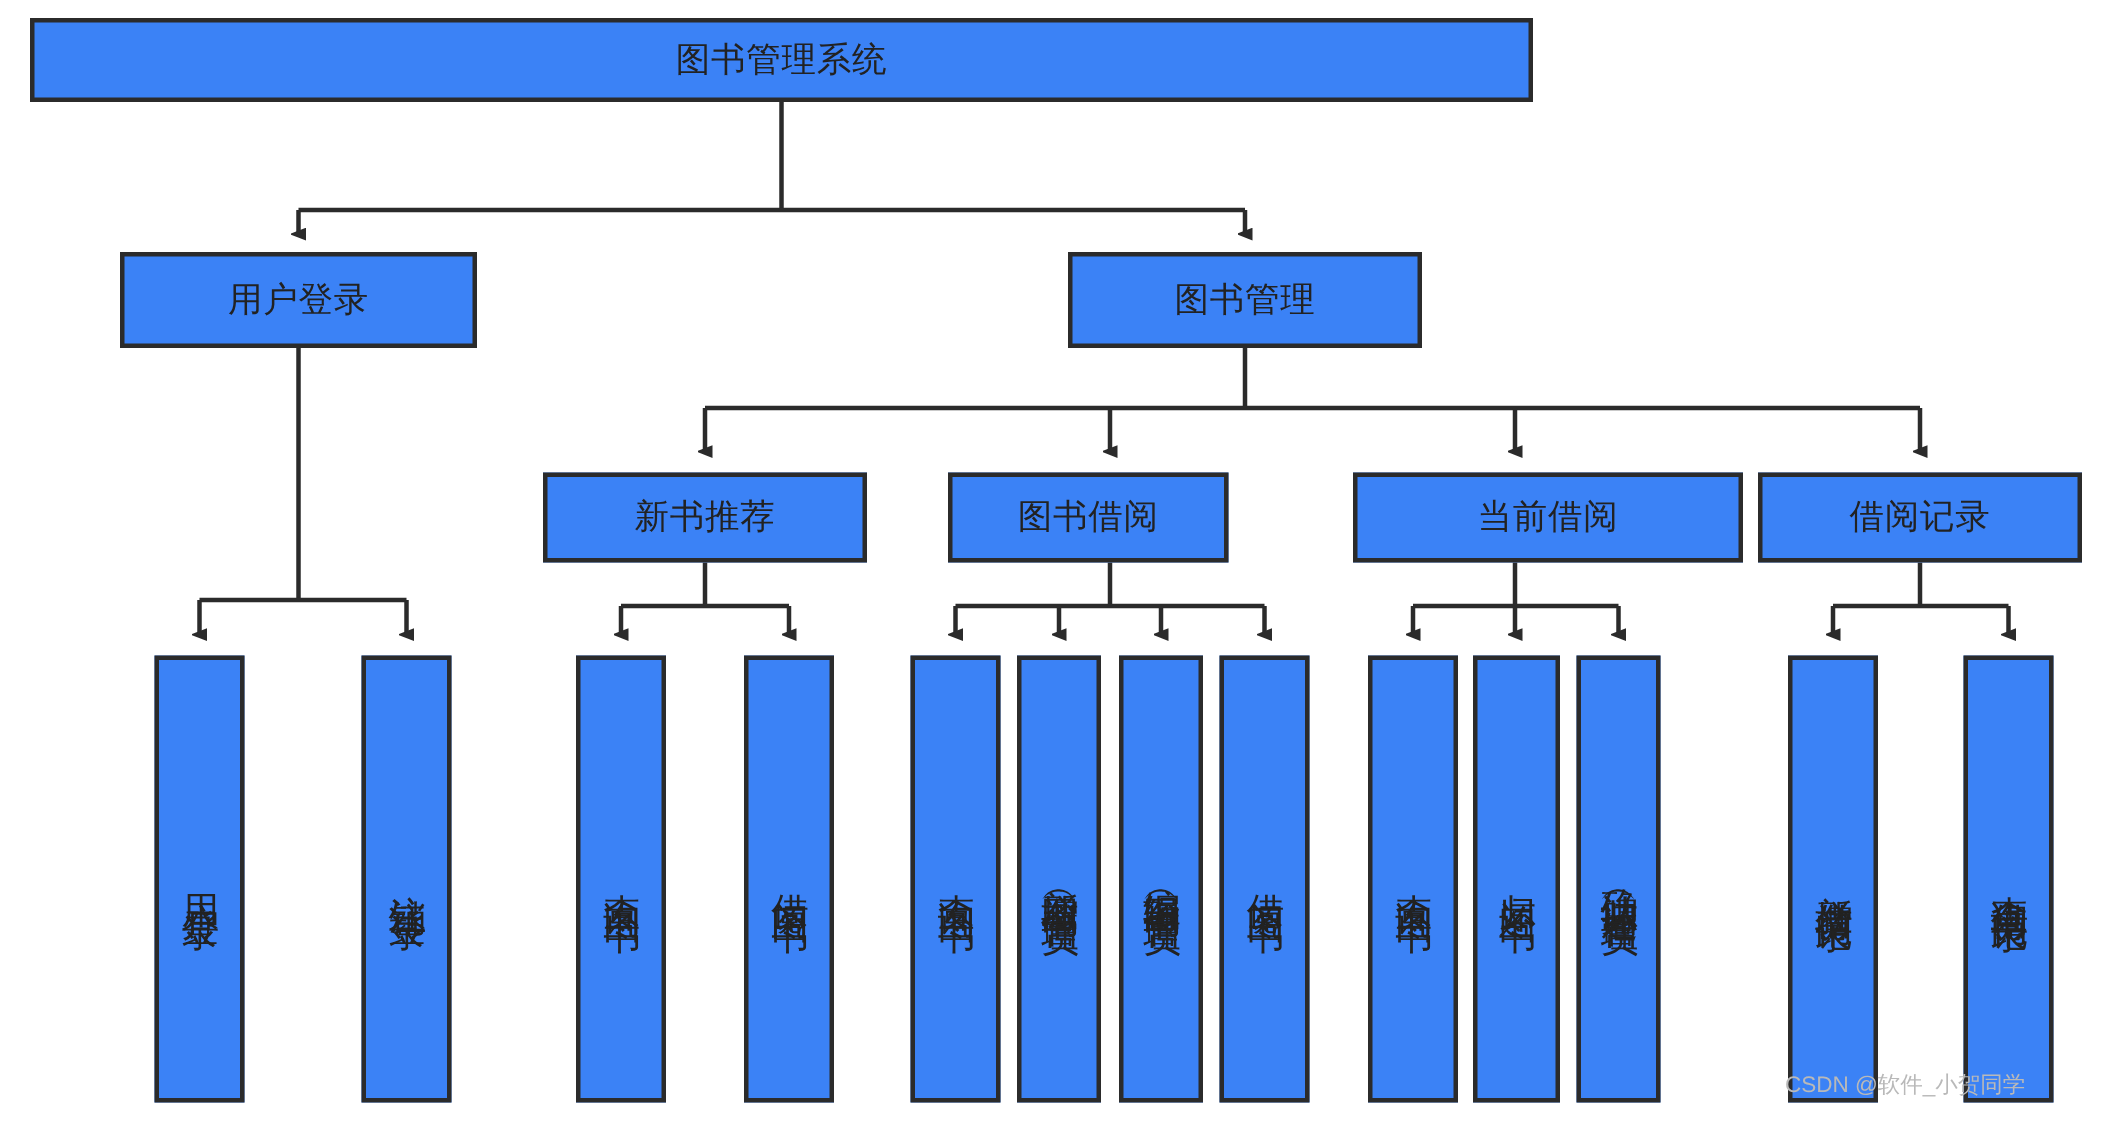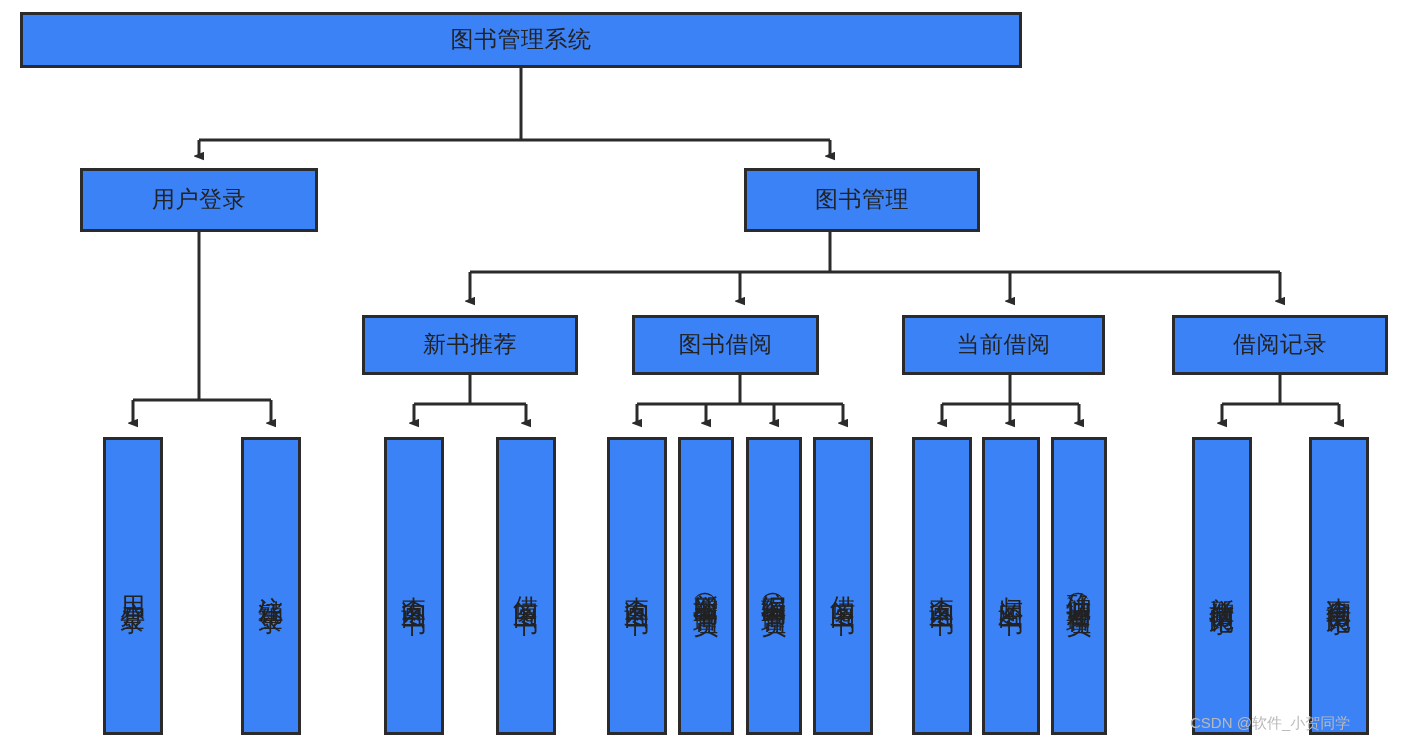--- a/index.html
+++ b/index.html
@@ -128,31 +128,31 @@
     </g>
   </svg>
 
   <div class="node root horiz" style="left:20px; top:12px; width:1002px; height:56px;">
     <span class="lbl">图书管理系统</span>
   </div>
 
   <div class="node horiz" style="left:80px; top:168px; width:238px; height:64px;">
     <span class="lbl">用户登录</span>
   </div>
-  <div class="node horiz" style="left:712px; top:168px; width:236px; height:64px;margin-left:32px;">
+  <div class="node horiz" style="left:712px; top:168px; width:236px; height:64px;">
     <span class="lbl">图书管理</span>
   </div>
 
   <div class="node horiz" style="left:362px; top:315px; width:216px; height:60px;">
     <span class="lbl">新书推荐</span>
   </div>
   <div class="node horiz" style="left:632px; top:315px; width:187px; height:60px;">
     <span class="lbl">图书借阅</span>
   </div>
-  <div class="node horiz" style="left:902px; top:315px; width:203px; height:60px;">
+  <div class="node horiz" style="left:902px; top:315px; width:260px; height:60px;">
     <span class="lbl">当前借阅</span>
   </div>
   <div class="node horiz" style="left:1172px; top:315px; width:216px; height:60px;">
     <span class="lbl">借阅记录</span>
   </div>
 
   <div class="node vert" style="left:103px; top:437px; width:60px; height:298px;">
     <span class="lbl">用户登录</span>
   </div>
   <div class="node vert" style="left:241px; top:437px; width:60px; height:298px;">

